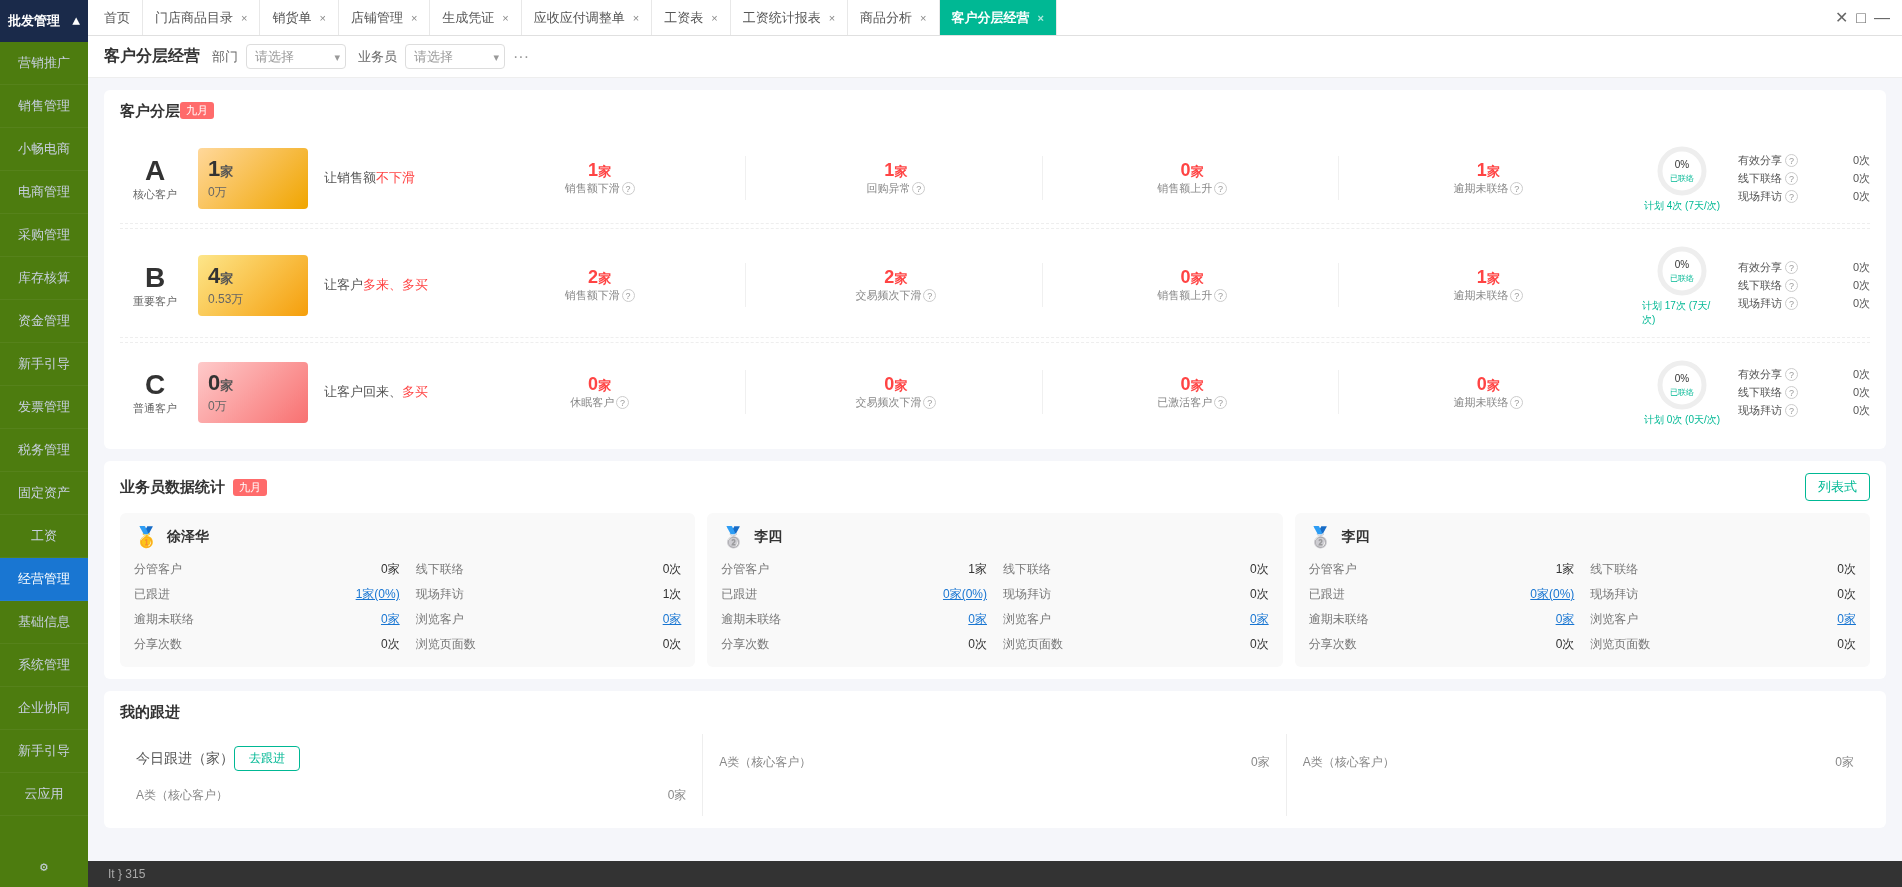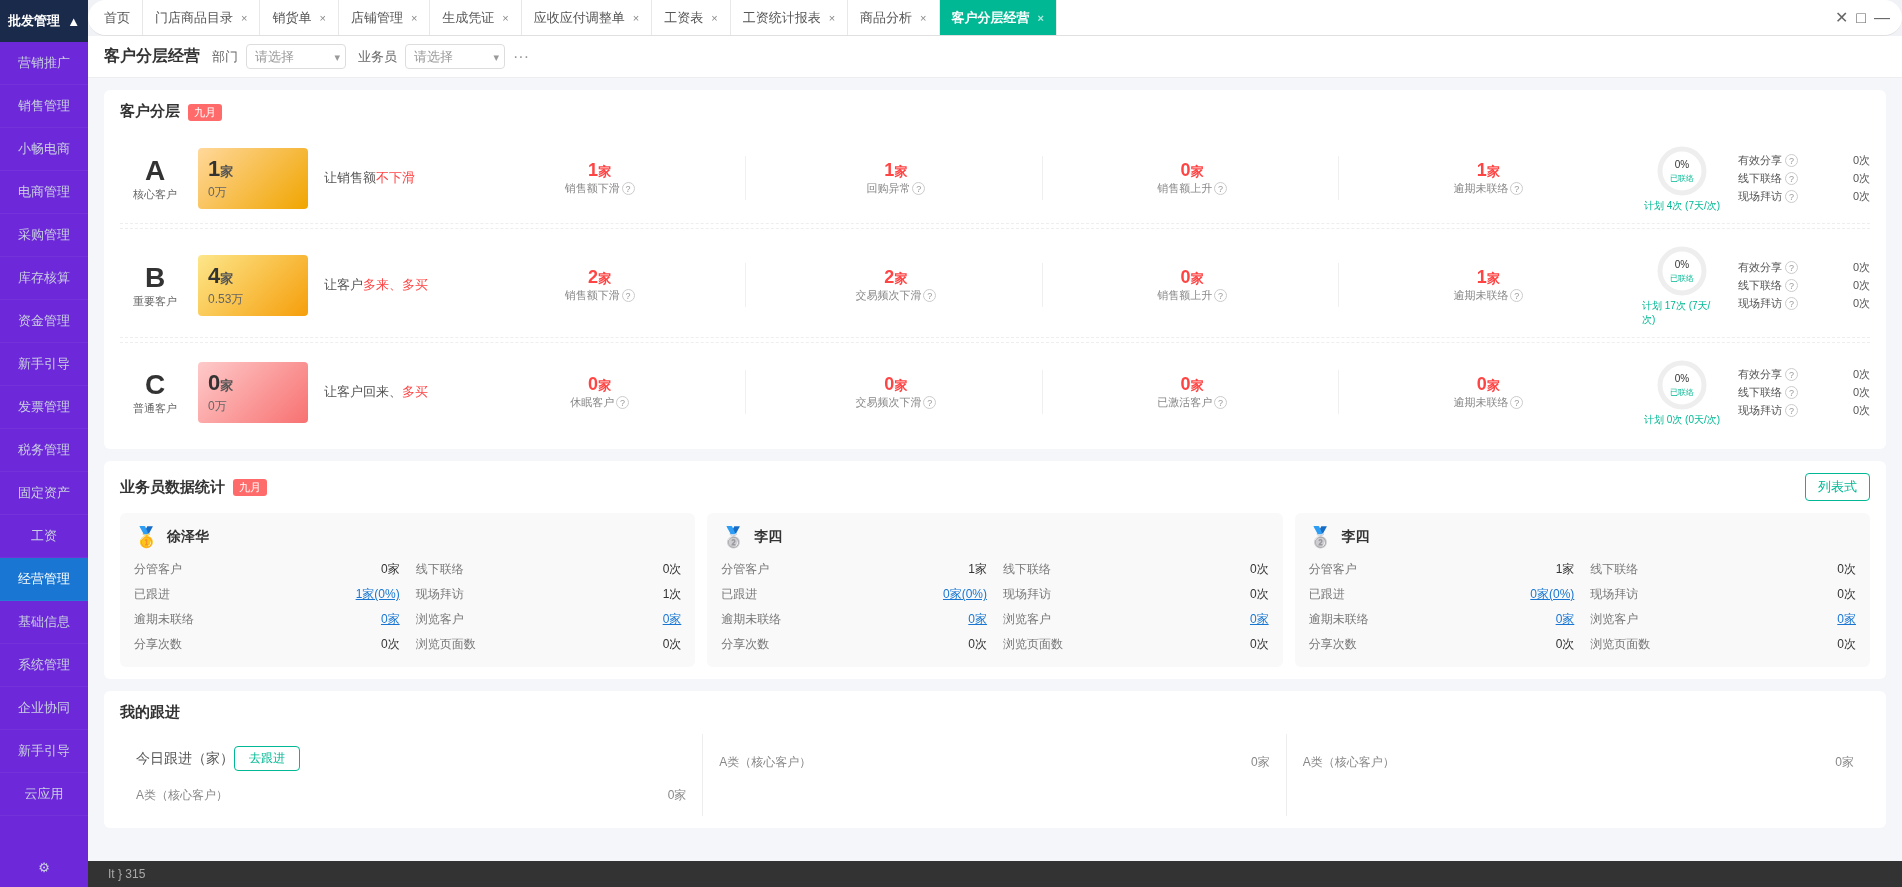--- a/index.html
+++ b/index.html
@@ -1,27 +1,28 @@
 <!DOCTYPE html>
 <html><head>
   <meta charset="utf-8">
   <style>
     * { box-sizing: border-box; margin: 0; padding: 0; }
     body { font-family: 'Microsoft YaHei', Arial, sans-serif; font-size: 13px; display: flex; height: 887px; overflow: hidden; background: #f0f2f5; }
 
     
     .sidebar {
       width: 88px;
-      background: #6d28d9;
+      background: #4d7c0f;
       color: #fff;
       display: flex;
       flex-direction: column;
       flex-shrink: 0;
       height: 100%;
       overflow-y: auto;
+      font-family: Liberation Mono, monospace;
     }
     .sidebar-header {
       background: #1a2a4a;
       padding: 12px 8px;
       text-align: center;
       font-size: 13px;
       font-weight: bold;
       color: #fff;
       display: flex;
       align-items: center;
@@ -56,21 +57,20 @@
     
     .tab-bar {
       background: #fff;
       display: flex;
       align-items: center;
       border-bottom: 1px solid #e0e0e0;
       height: 36px;
       padding: 0 4px;
       flex-shrink: 0;
       overflow-x: auto;
-      border-radius: 18px;
     }
     .tab-item {
       display: flex;
       align-items: center;
       padding: 0 12px;
       height: 36px;
       font-size: 13px;
       color: #555;
       cursor: pointer;
       white-space: nowrap;
@@ -158,22 +158,21 @@
 
     
     .section-card {
       background: #fff;
       border-radius: 6px;
       padding: 12px 16px;
       margin-bottom: 12px;
     }
     .section-header {
       display: flex;
-      align-items: flex-end;
-      gap: 8px;
+      align-items: flex-start;
       margin-bottom: 12px;
     }
     .section-title {
       font-size: 15px;
       font-weight: bold;
       color: #333;
     }
     .month-badge {
       background: #ff6b6b;
       color: #fff;

